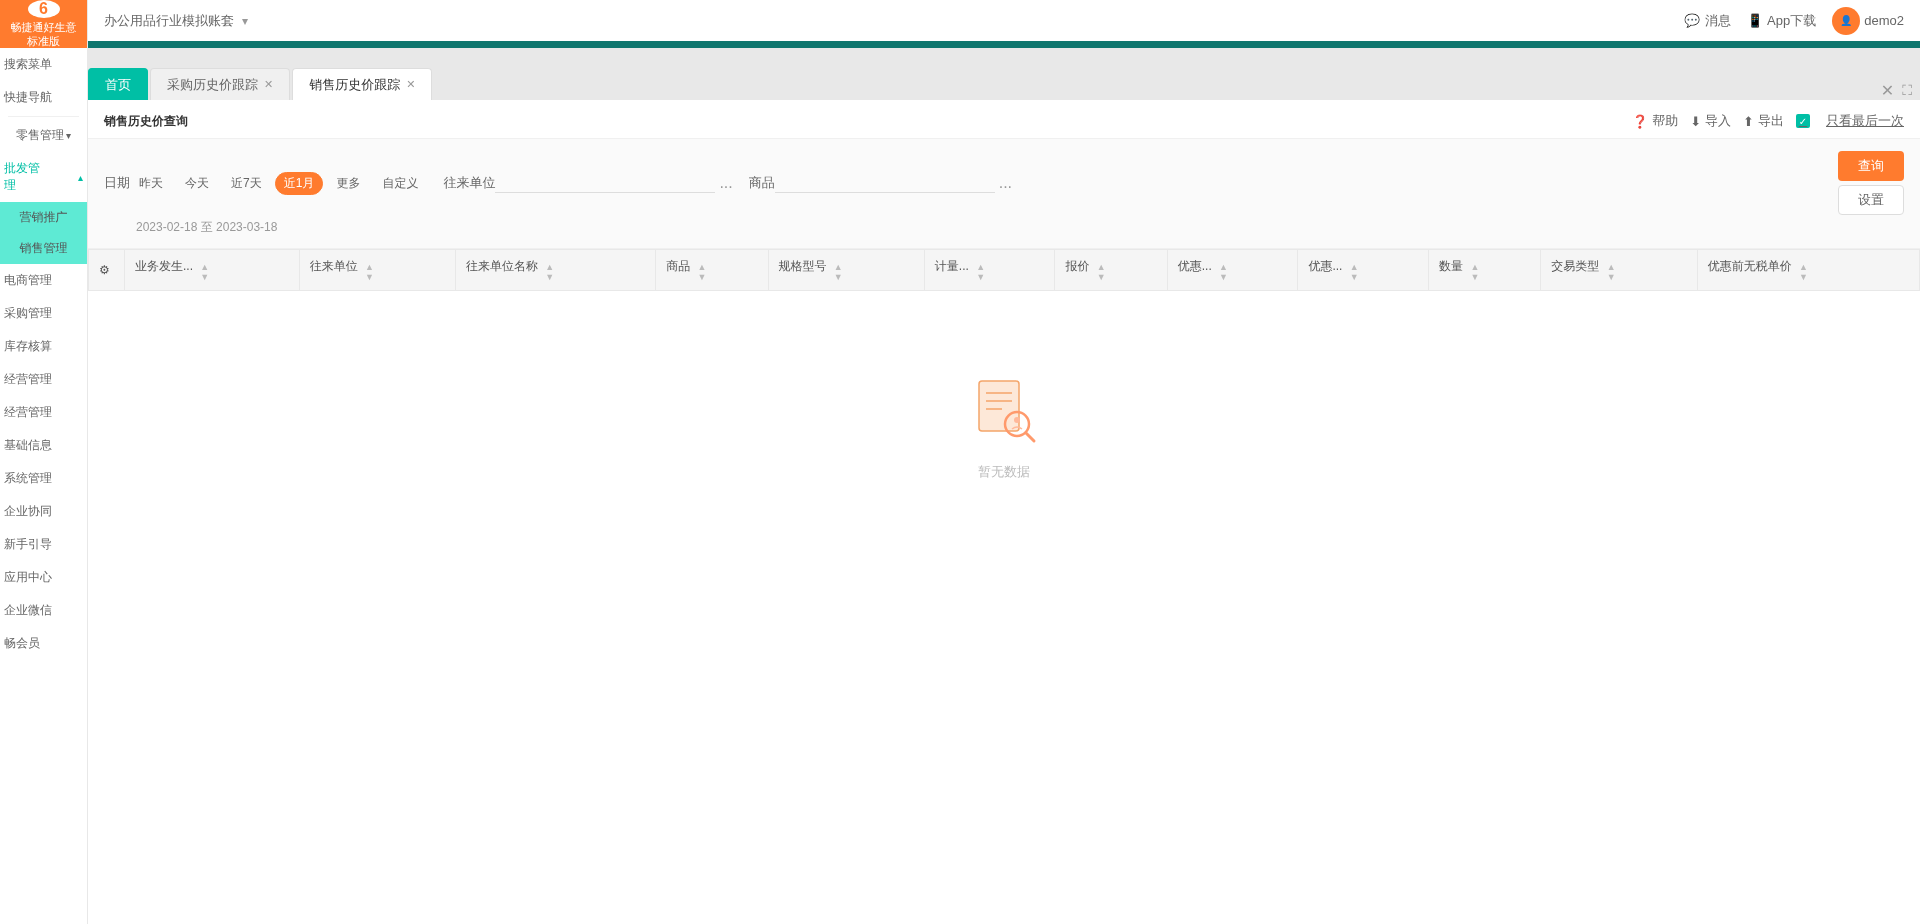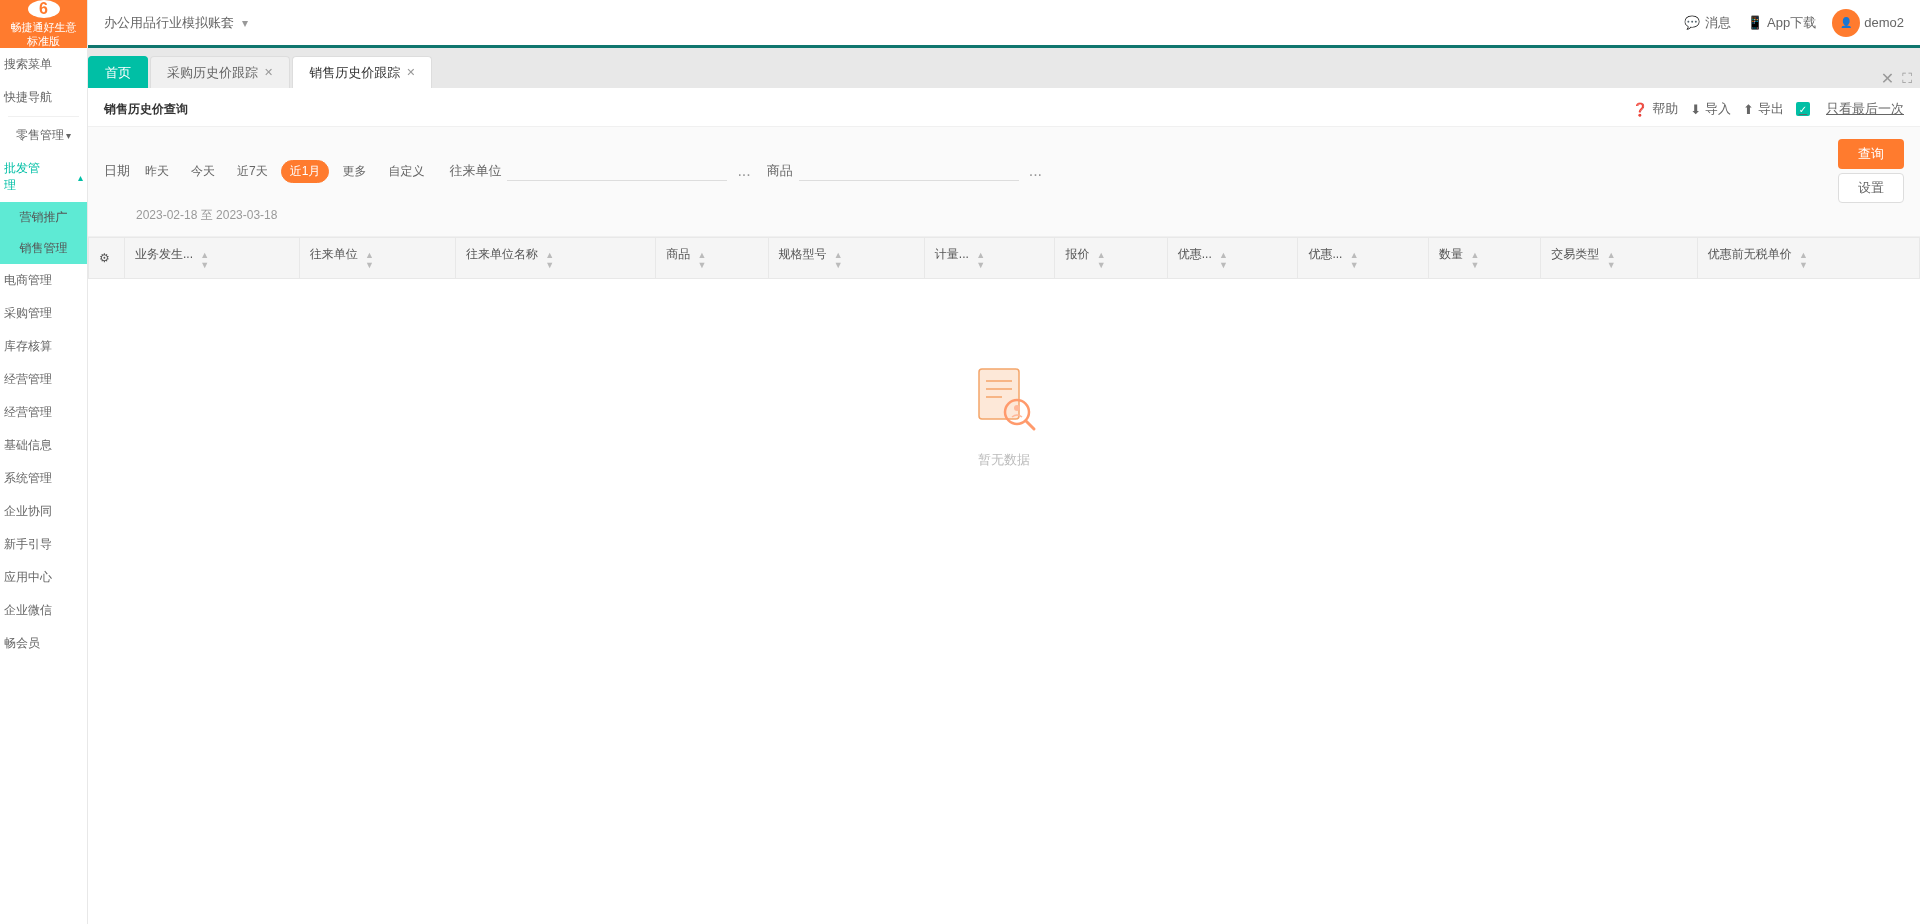--- a/index.html
+++ b/index.html
@@ -12,49 +12,49 @@
     .sidebar-nav-item { padding: 8px 4px; cursor: pointer; color: #666; font-size: 12px; border-bottom: none; }
     .sidebar-nav-item.has-arrow { display: flex; align-items: center; justify-content: center; gap: 2px; }
     .sidebar-divider { height: 1px; background: #f0f0f0; margin: 2px 8px; }
     .sidebar-submenu { background: #5eead4; }
     .sidebar-submenu-item { padding: 7px 4px; text-align: center; cursor: pointer; color: #555; font-size: 12px; }
 
     
     .main { flex: 1; display: flex; flex-direction: column; height: 924px; }
 
     
-    .topbar { height: 48px; background: #fff; display: flex; align-items: center; justify-content: space-between; padding: 0 16px; border-bottom: 3px solid #0f766e; flex-shrink: 0; }
+    .topbar { height: 48px; background: #fff; display: flex; align-items: center; justify-content: space-between; padding: 0 16px; border-bottom: 7px solid #0f766e; flex-shrink: 0; }
     .topbar-left { display: flex; align-items: center; gap: 8px; color: #666; font-size: 13px; }
     .topbar-right { display: flex; align-items: center; gap: 16px; color: #666; font-size: 13px; }
     .topbar-right-item { display: flex; align-items: center; gap: 4px; cursor: pointer; }
     .avatar { width: 28px; height: 28px; border-radius: 50%; background: #ff7b2e; display: flex; align-items: center; justify-content: center; color: #fff; font-size: 11px; }
 
     
-    .tabs { height: 40px; background: #e8e8e8; display: flex; align-items: flex-end; flex-shrink: 0; }
+    .tabs { height: 52px; background: #e8e8e8; display: flex; align-items: flex-end; flex-shrink: 0; }
     .tab { height: 32px; padding: 0 16px; display: flex; align-items: center; gap: 6px; cursor: pointer; font-size: 13px; background: #f0f0f0; border-radius: 4px 4px 0 0; margin-right: 2px; color: #666; border: 1px solid #ddd; border-bottom: none; }
     .tab.active { background: #fff; color: #333; border-color: #ddd; }
     .tab-home { background: #00bfa5; color: #fff; border-color: #00bfa5; }
     .tab-close { font-size: 11px; color: #999; cursor: pointer; }
 
     
     .page-area { flex: 1; background: #fff; display: flex; flex-direction: column; overflow: hidden; }
 
     
     .page-header { padding: 12px 16px 8px; display: flex; align-items: center; justify-content: space-between; border-bottom: 1px solid #f0f0f0; }
     .page-title { font-size: 12px; font-weight: 600; color: #333; }
     .page-actions { display: flex; align-items: center; gap: 12px; color: #666; font-size: 13px; }
     .page-actions-item { display: flex; align-items: center; gap: 4px; cursor: pointer; }
     .checkbox-label { display: flex; align-items: center; gap: 16px; cursor: pointer; text-decoration: underline; }
     .checkbox-checked { width: 14px; height: 14px; background: #00bfa5; border-radius: 2px; display: flex; align-items: center; justify-content: center; }
     .checkbox-checked::after { content: '✓'; color: #fff; font-size: 10px; }
 
     
     .filter-area { padding: 12px 16px; background: #fafafa; border-bottom: 1px solid #f0f0f0; }
     .filter-row { display: flex; align-items: center; gap: 16px; flex-wrap: wrap; }
-    .filter-item { display: flex; align-items: center; gap: 6px; justify-content: space-between; }
+    .filter-item { display: flex; align-items: center; gap: 0; justify-content: space-between; }
     .filter-label { color: #666; font-size: 13px; white-space: nowrap; }
     .date-btns { display: flex; align-items: center; gap: 4px; }
     .date-btn { padding: 2px 8px; border-radius: 3px; cursor: pointer; font-size: 12px; border: 1px solid transparent; color: #666; }
     .date-btn.active { background: #ff7b2e; color: #fff; border-color: #ff7b2e; border-radius: 12px; }
     .date-range { font-size: 12px; color: #999; margin-left: 4px; }
     .filter-input { border: none; border-bottom: 1px solid #ddd; padding: 2px 8px; font-size: 13px; min-width: 200px; outline: none; background: transparent; color: #666; }
     .filter-dots { color: #999; font-size: 16px; margin-left: 4px; cursor: pointer; }
     .query-btn { padding: 6px 20px; background: #ff7b2e; color: #fff; border: none; border-radius: 4px; cursor: pointer; font-size: 13px; }
     .setting-btn { padding: 5px 16px; background: #fff; color: #666; border: 1px solid #ddd; border-radius: 4px; cursor: pointer; font-size: 13px; }
 

